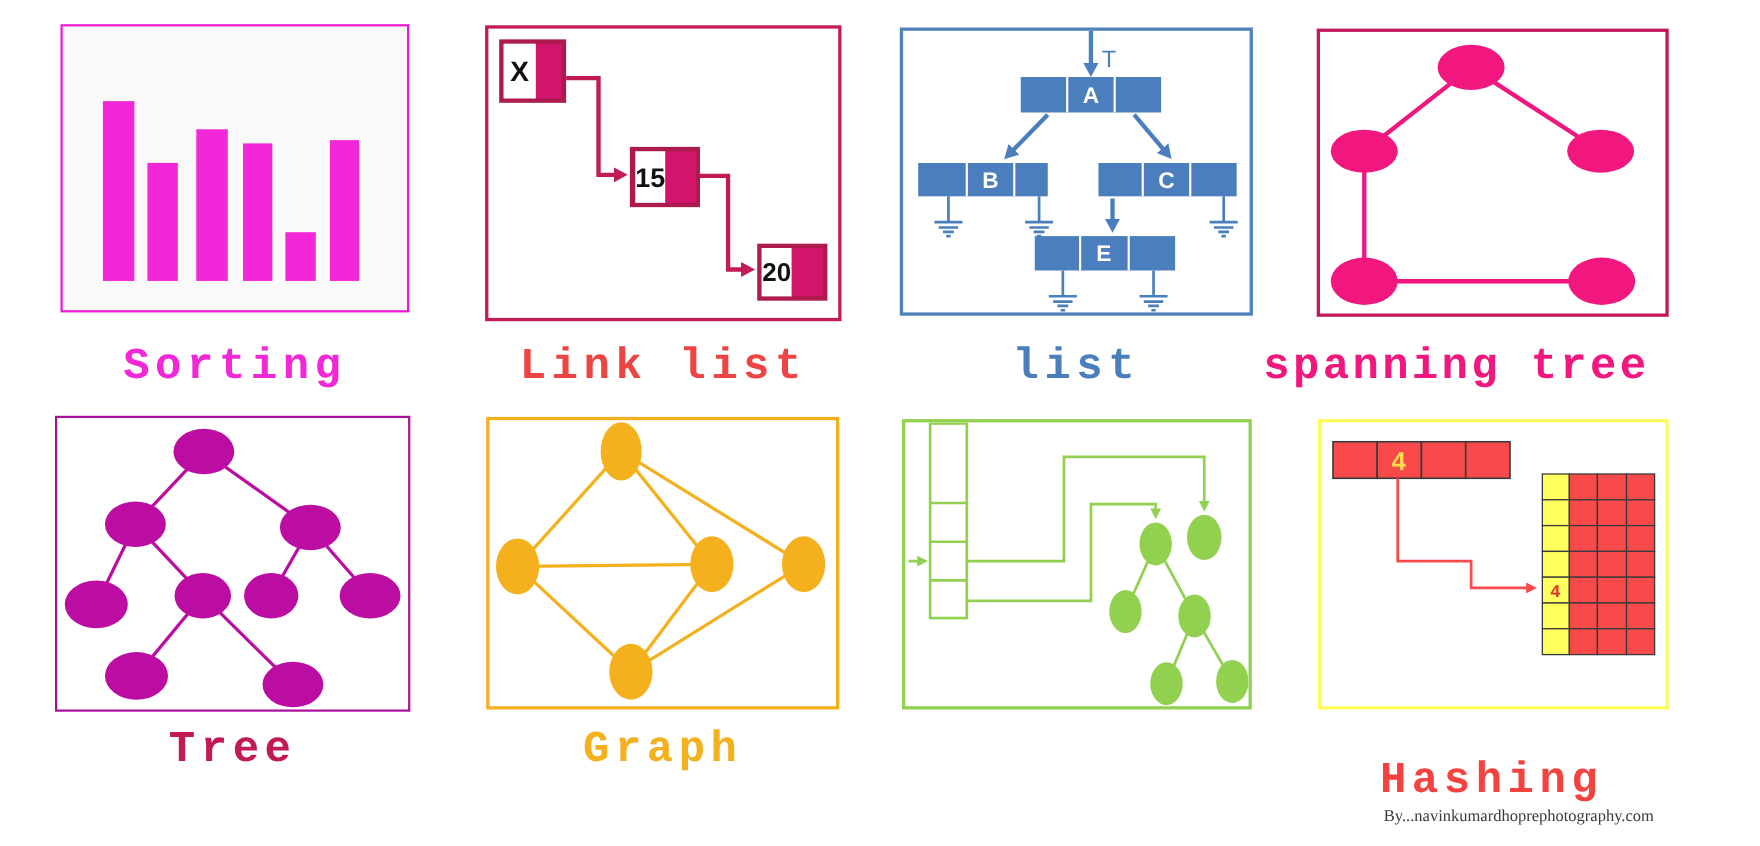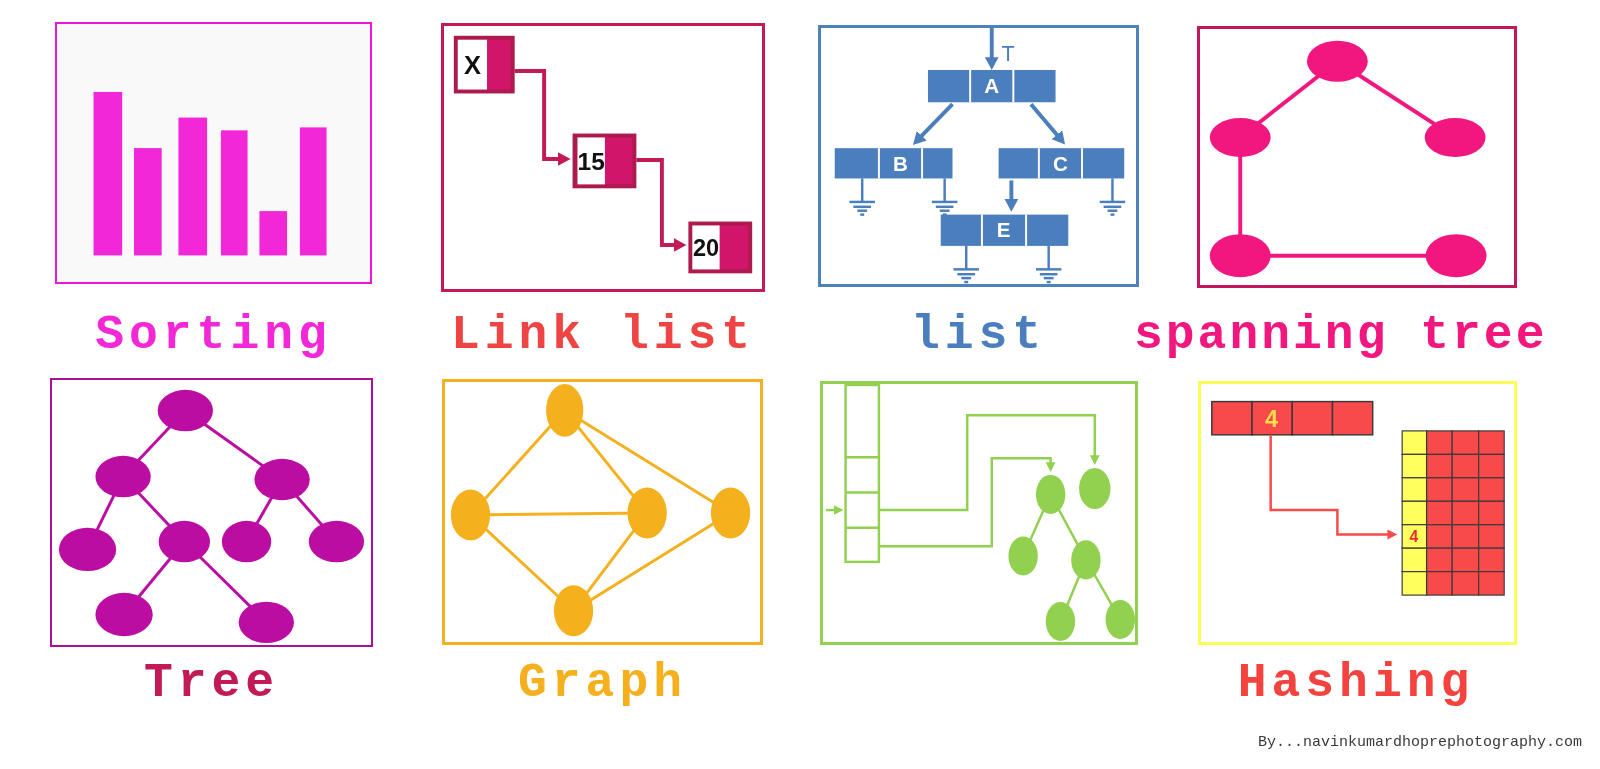--- a/index.html
+++ b/index.html
@@ -1,42 +1,42 @@
 <!DOCTYPE html>
 <html><head>
 <meta charset="utf-8">
 <style>
   html,body{margin:0;padding:0;background:#ffffff;}
   .stage{position:relative;width:1600px;height:769px;background:#ffffff;overflow:hidden;
          font-family:"Liberation Mono", monospace;}
   .panel{position:absolute;margin:0;box-sizing:border-box;background:#ffffff;}
   .panel svg{display:block;width:100%;height:100%;}
-  .caption{position:absolute;text-align:center;font-weight:bold;font-size:48px;
+  .caption{position:absolute;text-align:center;font-weight:bold;font-size:40px;
            letter-spacing:5px;line-height:46px;white-space:nowrap;
            font-family:"Liberation Mono", monospace;}
   .watermark{position:absolute;left:1258px;top:734px;font-size:15px;color:#3a3a3a;
-             font-family:Liberation Mono, monospace;}
+             font-family:Liberation Serif, serif;}
   
   #p-sorting {left:55px;  top:22px;  width:317px;height:262px;border:2px solid #EF16D2;background:#FAF9FA;}
   #p-linklist{left:441px; top:23px;  width:324px;height:269px;border:3px solid #C11A57;}
   #p-list    {left:818px; top:25px;  width:321px;height:262px;border:3px solid #4F81BB;}
   #p-span    {left:1197px;top:26px;  width:320px;height:262px;border:3px solid #C2185B;}
   #p-tree    {left:50px;  top:378px; width:323px;height:269px;border:2px solid #A90F9B;}
   #p-graph   {left:442px; top:379px; width:321px;height:266px;border:3px solid #F5B01E;}
   #p-stack   {left:820px; top:381px; width:318px;height:264px;border:3px solid #92D050;}
   #p-hash    {left:1198px;top:381px; width:319px;height:264px;border:3px solid #FDFD5A;}
   
   #c-sorting {left:55px;  top:312px;width:317px;color:#F227D8;}
   #c-linklist{left:441px; top:312px;width:324px;color:#ef4444;}
   #c-list    {left:818px; top:312px;width:321px;color:#4B7EBD;}
   #c-span    {left:1134px;top:312px;width:380px;color:#F2177F;letter-spacing:3px;}
   #c-tree    {left:50px;  top:660px;width:323px;color:#C11A57;}
   #c-graph   {left:442px; top:660px;width:321px;color:#F5B01E;}
   #c-stack   {left:820px; top:660px;width:318px;color:#92D050;}
-  #c-hash    {left:1166px;top:660px;width:380px;color:#F4423E;}
+  #c-hash    {left:1166px;top:688px;width:380px;color:#F4423E;}
   text{font-family:"Liberation Sans", sans-serif;}
 </style>
 </head>
 <body>
 
 <div class="stage">
 
   <figure class="panel" id="p-sorting">
     <svg viewBox="0 0 317 262" preserveAspectRatio="none">
       <g>

